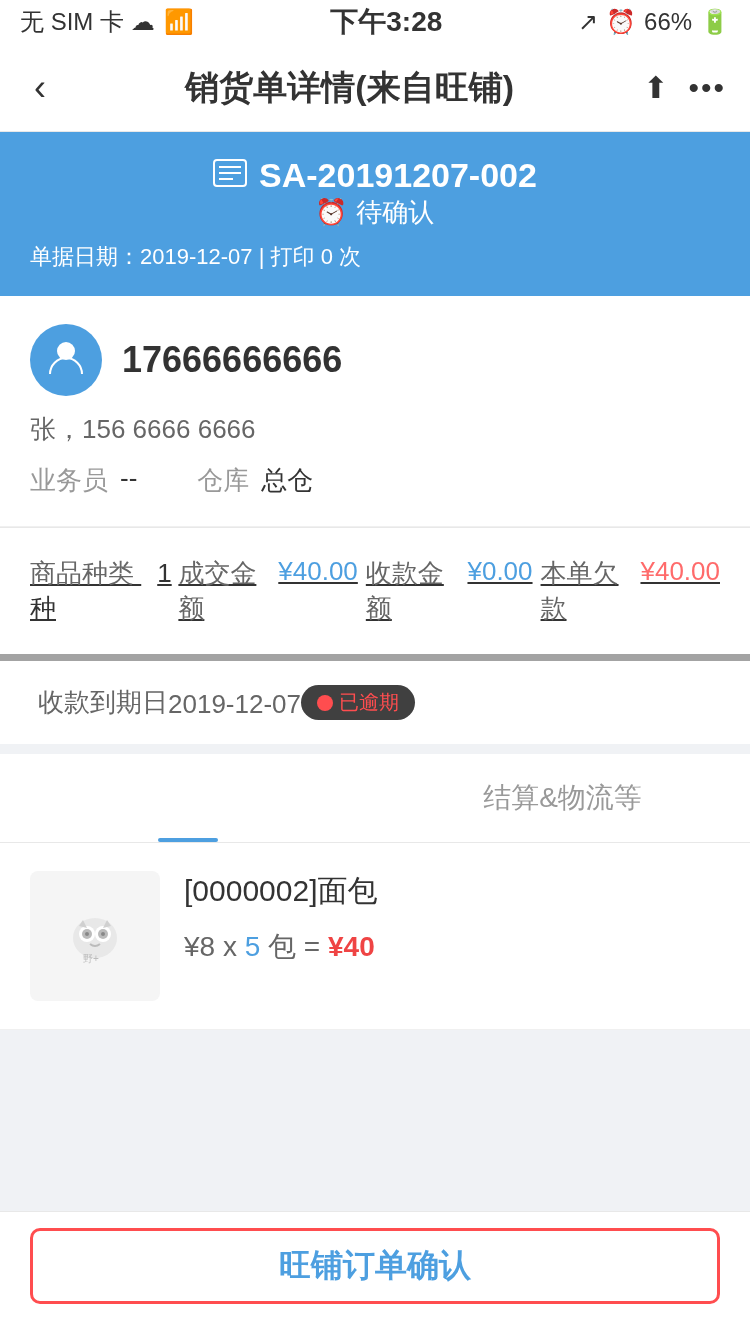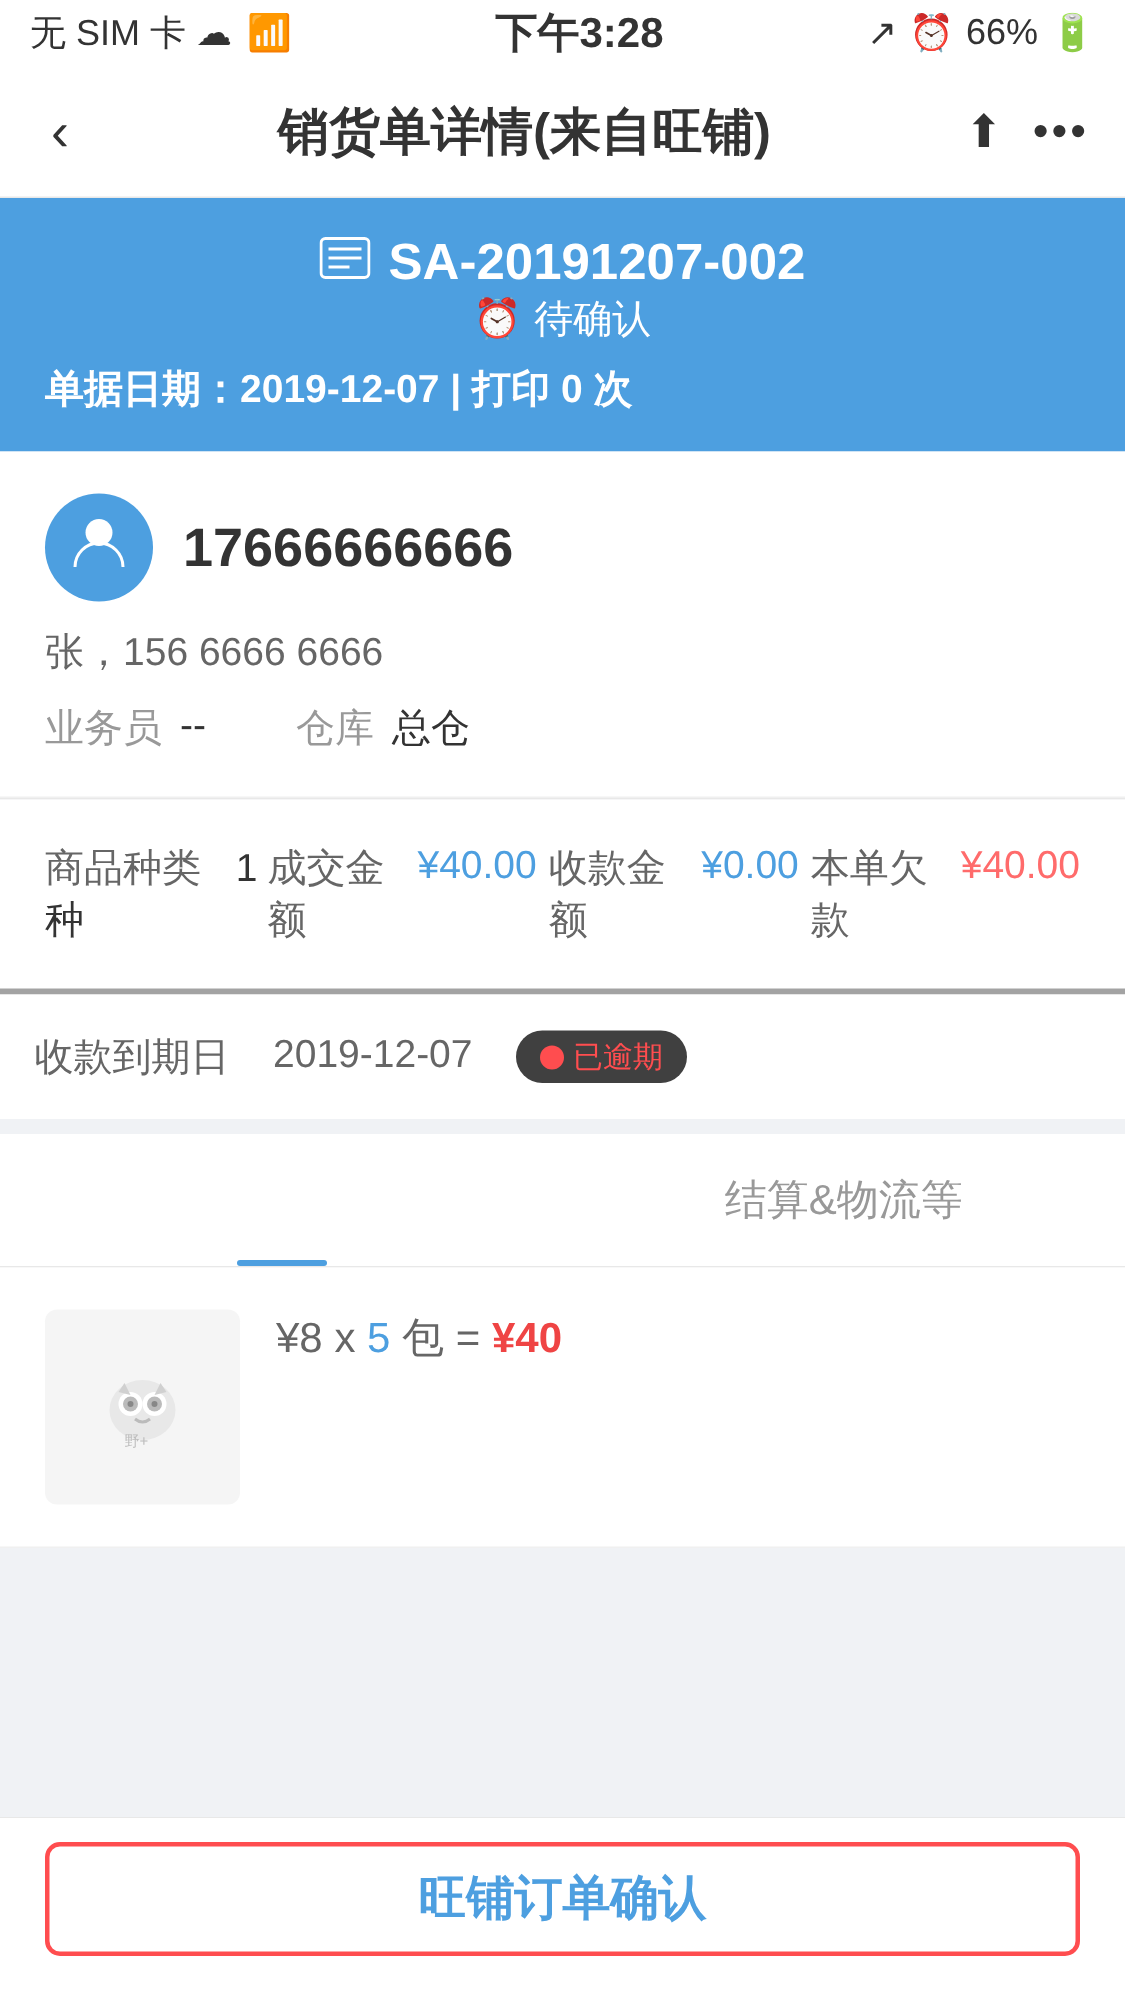--- a/index.html
+++ b/index.html
@@ -80,22 +80,21 @@
     }
     .order-status {
       display: flex;
       align-items: center;
       gap: 8px;
       color: #fff;
       font-size: 26px;
     }
     .order-date {
       color: #fff;
-      font-size: 26px;
-      font-weight: bold;
+      font-size: 22px;
     }
 
     
     .customer-section {
       background: #fff;
       padding: 28px 30px;
       border-bottom: 1px solid #f0f0f0;
     }
     .customer-row {
       display: flex;
@@ -134,24 +133,25 @@
       color: #666;
     }
     .meta-item { display: flex; gap: 12px; }
     .meta-label { color: #999; }
     .meta-value { color: #333; }
 
     
     .stats-section {
       background: #fff;
       padding: 28px 30px;
-      border-bottom: 4px solid #a3a3a3;
+      border-bottom: 7px solid #a3a3a3;
       display: flex;
       align-items: flex-start;
       justify-content: flex-start;
+      text-decoration: underline;
     }
     .stats-left {
       display: flex;
       flex-direction: column;
       gap: 8px;
     }
     .stats-item {
       font-size: 26px;
       color: #666;
     }
@@ -168,25 +168,25 @@
       font-size: 26px;
     }
     .stats-row-label { color: #666; }
     .amount-normal { color: #4d9fe0; }
     .amount-zero { color: #4d9fe0; }
     .amount-owed { color: #ff6b6b; }
 
     
     .due-section {
       background: #fff;
-      padding: 24px 23px;
+      padding: 24px 38px;
       border-bottom: 10px solid #f0f2f5;
       display: flex;
-      align-items: flex-start;
-      gap: 29px;
+      align-items: flex-end;
+      gap: 0;
       font-size: 26px;
       color: #666;
     }
     .overdue-badge {
       background: #404040;
       color: #ff4d4f;
       border-radius: 20px;
       padding: 4px 16px;
       font-size: 20px;
       display: flex;
@@ -437,20 +437,21 @@
         <circle cx="48" cy="28" r="5" fill="#bbb"></circle>
         <circle cx="32" cy="28" r="2" fill="#888"></circle>
         <circle cx="48" cy="28" r="2" fill="#888"></circle>
         <path d="M35 38 Q40 42 45 38" stroke="#bbb" stroke-width="2" fill="none"></path>
         <path d="M28 14 L32 22 L24 20 Z" fill="#d0d0d0"></path>
         <path d="M52 14 L56 20 L48 22 Z" fill="#d0d0d0"></path>
         <text x="28" y="56" fill="#bbb" font-size="10" font-family="Arial">野+</text>
       </svg>
     </div>
     <div class="product-info">
+      <div class="product-name">[0000002]面包</div>
       <div class="product-price-row">
         <span>¥8</span>
         <span> x </span>
         <span class="price-highlight">5</span>
         <span>包</span>
         <span> = </span>
         <span class="price-total">¥40</span>
       </div>
     </div>
   </div>

